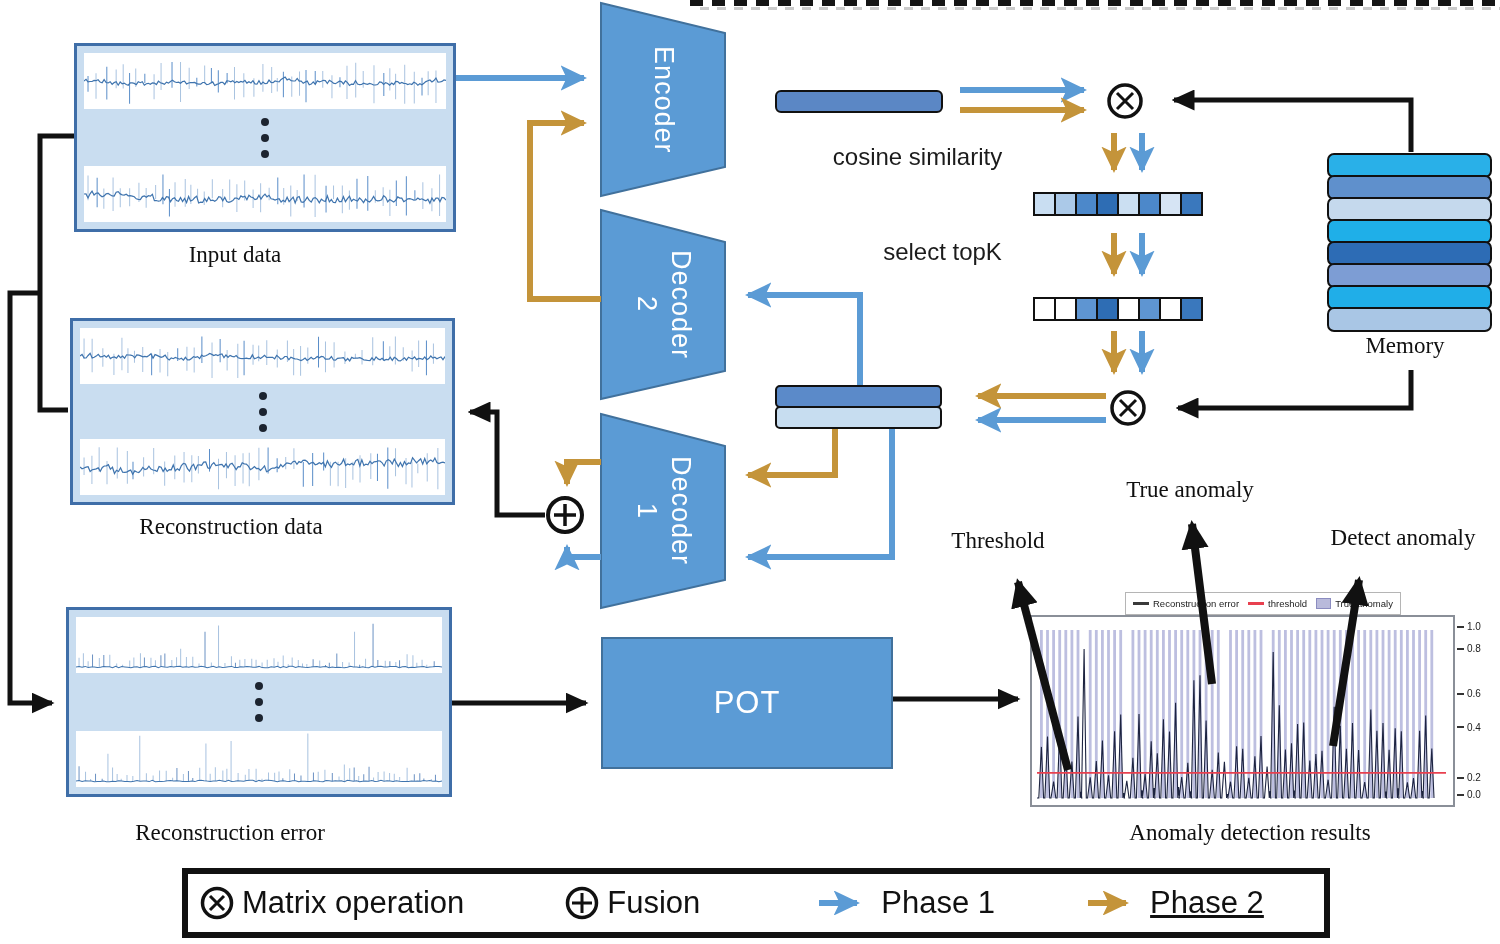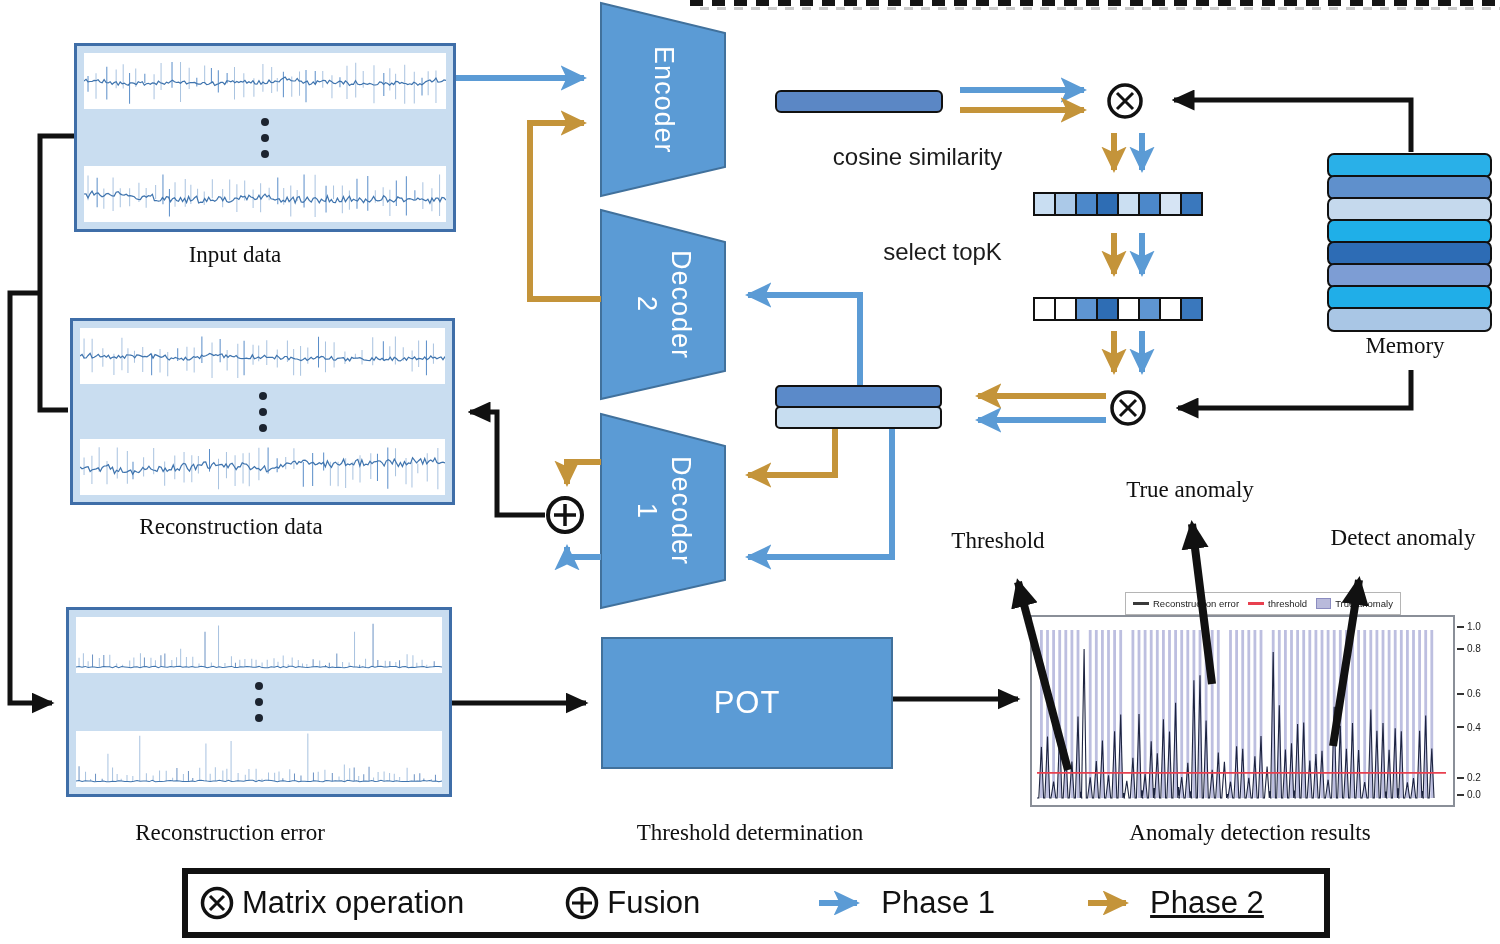--- a/index.html
+++ b/index.html
@@ -660,21 +660,20 @@
 2</span>
   </div>
   <div class="trap-label" style="left:601px;top:414px;width:124px;height:194px;">
     <span>Decoder
 1</span>
   </div>
 
   <div class="cap" style="left:50px;top:242px;width:370px;">Input data</div>
   <div class="cap" style="left:45px;top:514px;width:372px;">Reconstruction data</div>
   <div class="cap" style="left:40px;top:820px;width:380px;">Reconstruction error</div>
-  <div class="cap" style="left:560px;top:820px;width:380px;">Threshold determination</div>
   <div class="cap" style="left:1040px;top:820px;width:420px;">Anomaly detection results</div>
   <div class="cap" style="left:1320px;top:333px;width:170px;">Memory</div>
   <div class="cap" style="left:908px;top:528px;width:180px;">Threshold</div>
   <div class="cap" style="left:1090px;top:477px;width:200px;">True anomaly</div>
   <div class="cap" style="left:1293px;top:525px;width:220px;">Detect anomaly</div>
   <div class="sans-cap" style="left:800px;top:143px;width:235px;">cosine similarity</div>
   <div class="sans-cap" style="left:825px;top:238px;width:235px;">select topK</div>
 
   <div class="bottomlegend">
     <svg width="36" height="36" viewBox="0 0 36 36" style="margin-left:11px;">

